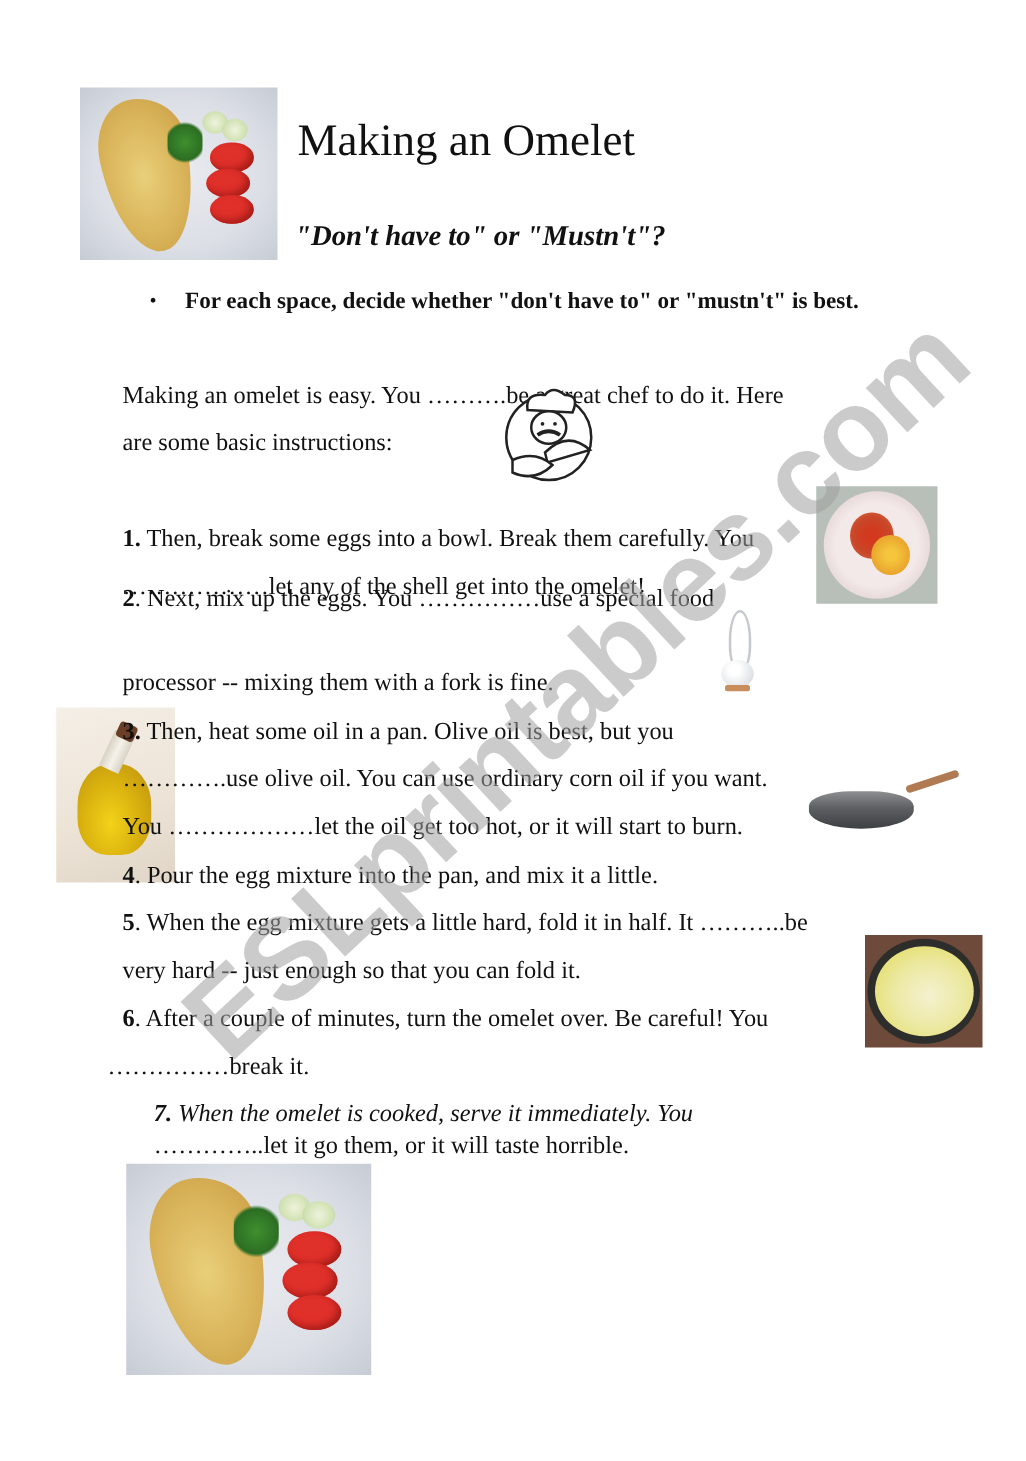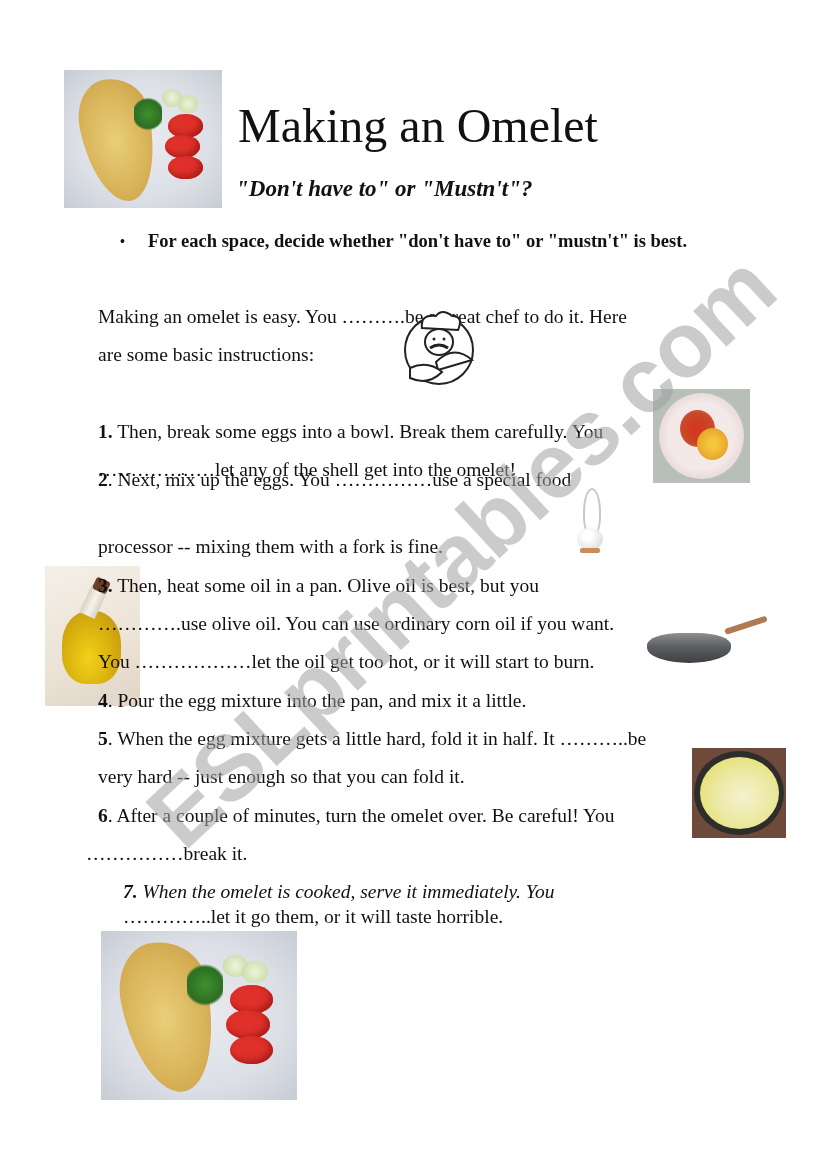--- a/index.html
+++ b/index.html
@@ -2,21 +2,21 @@
 <html><head>
   <meta charset="utf-8">
   <style>
     html, body { margin: 0; padding: 0; }
     body {
       width: 821px; height: 1169px; background: #ffffff; position: relative; overflow: hidden;
       font-family: "Liberation Serif", "DejaVu Serif", serif; color: #111;
     }
     .abs { position: absolute; }
     .title {
-      left: 238px; top: 98px; font-size: 48px; line-height: 56px; white-space: nowrap; color: #111; text-align: right;
+      left: 238px; top: 84px; font-size: 36px; line-height: 56px; white-space: nowrap; color: #111; text-align: right;
     }
     .subtitle {
       left: 236px; top: 176px; font-size: 23px; font-style: italic; font-weight: bold; white-space: nowrap;
     }
     .instruction {
       left: 120px; top: 229px; width: 620px; font-size: 18.5px; font-weight: bold; line-height: 25px;
     }
     .instruction .bullet { position: absolute; left: 0; top: 0; font-size: 14px; }
     .instruction .txt { display: block; padding-left: 28px; }
     .line {

